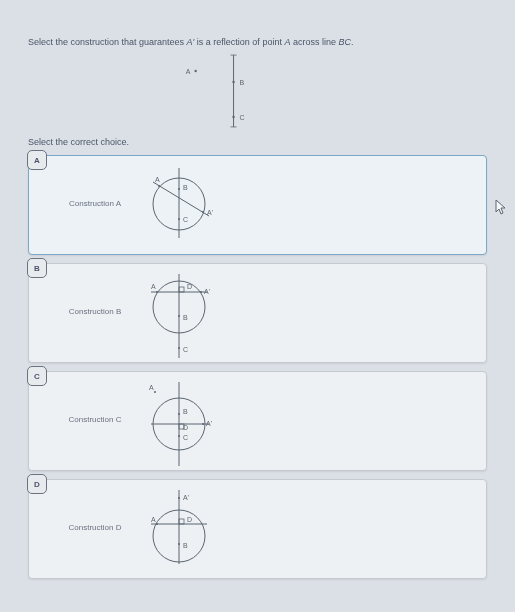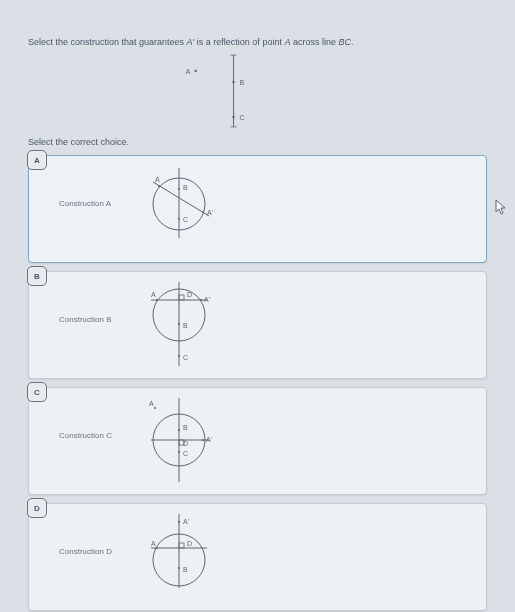--- a/index.html
+++ b/index.html
@@ -59,22 +59,23 @@
     display: flex;
     align-items: center;
     justify-content: center;
     font-size: 8px;
     font-weight: bold;
     color: #4a5568;
   }
   .choice-body {
     display: flex;
     align-items: center;
-    padding: 8px 8px 20px 30px;
+    padding: 8px 8px 12px 30px;
     min-height: 78px;
+    text-align: center;
   }
   .choice-label {
     font-size: 8px;
     color: #6b7280;
     width: 72px;
     flex-shrink: 0;
   }
   .choice-figure {
     flex: 1;
     height: 78px;

